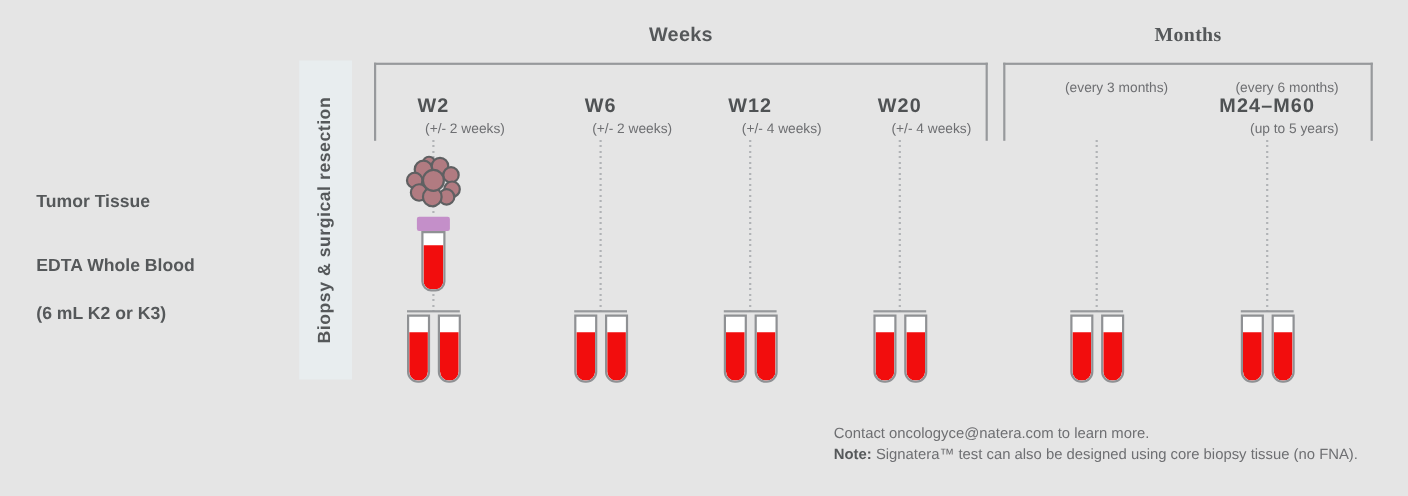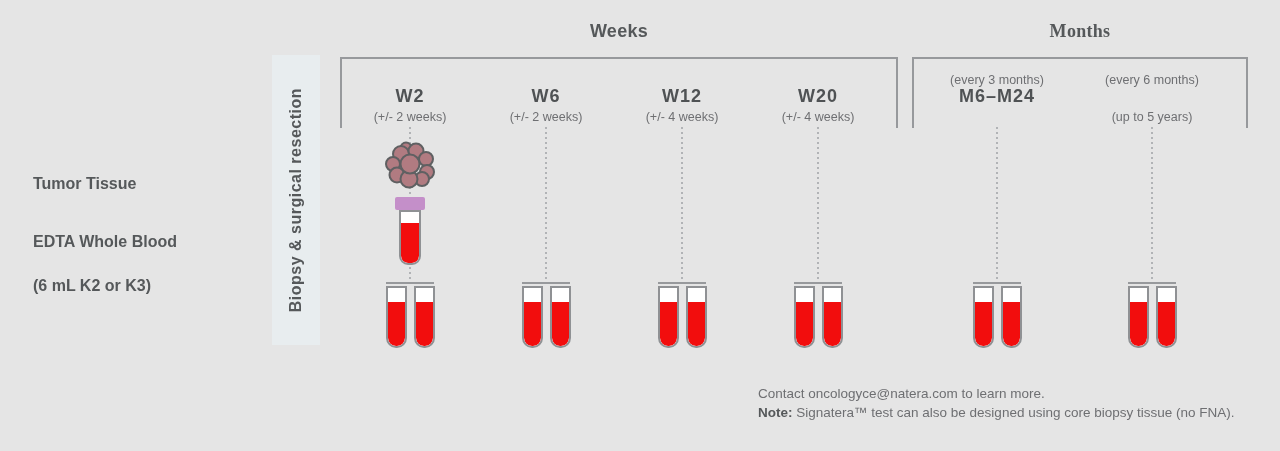--- a/index.html
+++ b/index.html
@@ -33,24 +33,24 @@
   
   .row-label{
     position:absolute;left:33px;font-weight:bold;font-size:16px;color:#55585a;
     line-height:22px;white-space:pre-line;
   }
   .rl-tumor{top:151px;}
   .rl-edta{top:209px;}
   .rl-streck{top:289px;}
   
   .col{position:absolute;top:70px;width:130px;height:300px;}
-  .c-w2{left:345px;} .c-w6{left:481px;} .c-w12{left:617px;} .c-w20{left:753px;}
+  .c-w2{left:329px;} .c-w6{left:481px;} .c-w12{left:617px;} .c-w20{left:753px;}
   .c-m6{left:932px;} .c-m24{left:1087px;}
   .note-above,.note-below{
-    position:absolute;left:0;width:100%;text-align:center;
+    position:absolute;left:0;width:100%;text-align:right;
     font-size:12.5px;color:#6e6f72;
   }
   .note-above{top:3px;}
   .note-below{top:40px;}
   .tp-label{
     position:absolute;top:16px;left:0;width:100%;text-align:center;
     font-weight:bold;font-size:18px;color:#4f5254;letter-spacing:1px;
   }
   .dotted{
     position:absolute;left:64px;top:57px;width:2px;height:157px;
@@ -181,35 +181,35 @@
           <div class="fill"></div>
         </div>
       <div class="tube">
           <div class="fill"></div>
         </div>
     </div>
   </div>
 
   <div class="col c-m6">
     <div class="note-above">(every 3 months)</div>
-    <div class="tp-label">M6–M24</div>
     <div class="dotted"></div>
     <div class="rack"></div>
     <div class="pair">
       <div class="tube">
           <div class="fill"></div>
         </div>
       <div class="tube">
           <div class="fill"></div>
         </div>
     </div>
   </div>
 
   <div class="col c-m24">
     <div class="note-above">(every 6 months)</div>
+    <div class="tp-label">M24–M60</div>
     <div class="note-below">(up to 5 years)</div>
     <div class="dotted"></div>
     <div class="rack"></div>
     <div class="pair">
       <div class="tube">
           <div class="fill"></div>
         </div>
       <div class="tube">
           <div class="fill"></div>
         </div>

